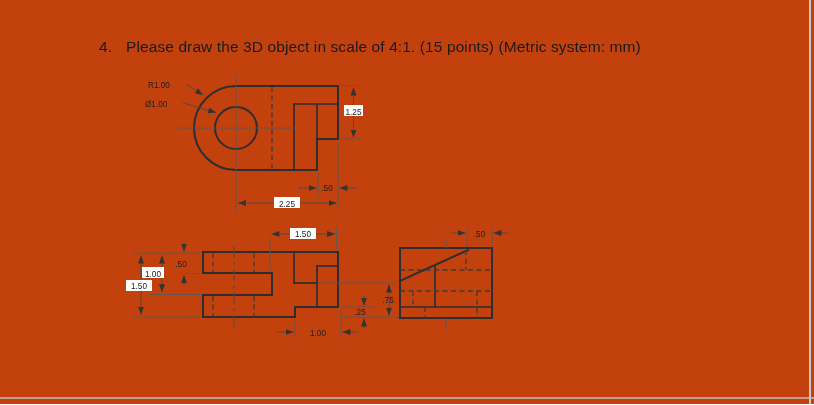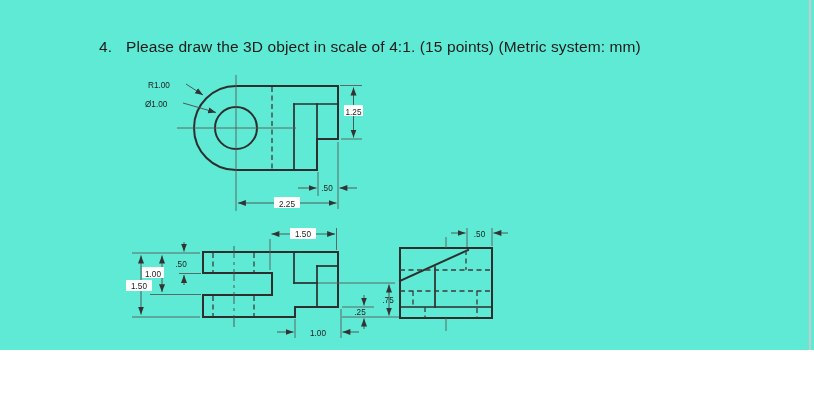--- a/index.html
+++ b/index.html
@@ -1,16 +1,16 @@
 <!DOCTYPE html>
 <html><head>
 <meta charset="utf-8">
 <style>
   html,body{margin:0;padding:0;background:#ffffff;}
-  #page{position:relative;width:814px;height:350px;background:#5eead4;overflow:hidden;
+  #page{position:relative;width:814px;height:404px;background:#c2410c;overflow:hidden;
         font-family:"Liberation Sans", sans-serif;}
   #question{position:absolute;left:99px;top:38px;font-size:15.5px;color:#1b1b1b;
             white-space:nowrap;letter-spacing:.1px;}
   #question .qnum{display:inline-block;width:27px;}
   svg{position:absolute;left:0;top:0;}
   svg text{font-family:"Liberation Sans", sans-serif;font-size:8.2px;fill:#222;}
   .thick{stroke:#2e2e2e;stroke-width:2;fill:none;stroke-linecap:square;}
   .med{stroke:#2e2e2e;stroke-width:1.7;fill:none;stroke-linecap:square;}
   .thin{stroke:#5a5a5a;stroke-width:0.9;fill:none;}
   .dim{stroke:#4a4a4a;stroke-width:0.9;fill:none;}

